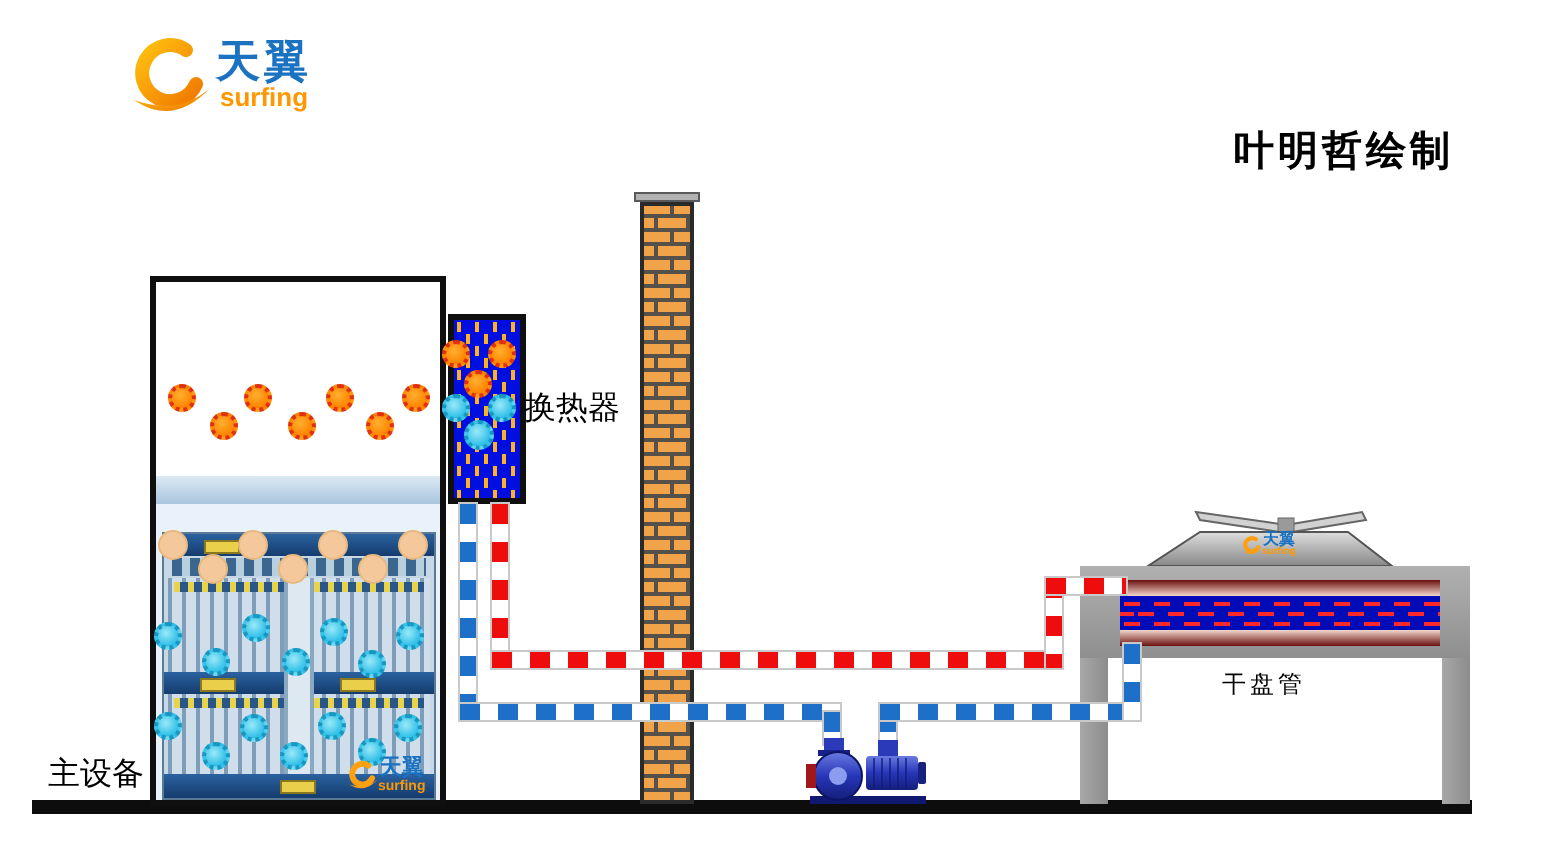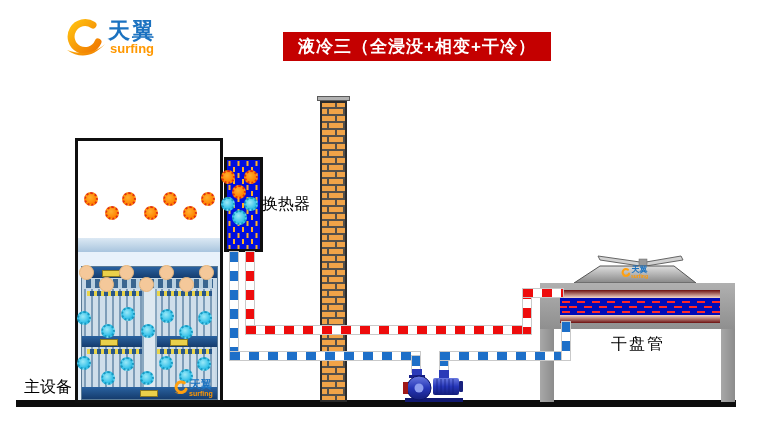--- a/index.html
+++ b/index.html
@@ -45,21 +45,21 @@
   .b-orange{background:radial-gradient(circle at 40% 35%,#ffb030,#ff8400 72%);border:2px dotted #e03010;}
   .b-cyan{background:radial-gradient(circle at 40% 35%,#9ae9f8,#30bfe8 72%);border:2px dotted #1898c0;}
   .b-tan{background:#f4c89a;border:1px solid #e9b87e;}
 
   
   #hx{left:224px;top:157px;width:39px;height:95px;border:3px solid #0f0f0f;box-sizing:border-box;z-index:3;}
   #hx svg{display:block;}
   .lbl{position:absolute;color:#000;z-index:8;white-space:nowrap;}
   #hx-label{left:262px;top:194px;font-size:16px;}
   #main-label{left:24px;top:377px;font-size:16px;font-family:Liberation Mono, monospace;}
-  #coil-label{left:611px;top:334px;font-size:16px;letter-spacing:2px;}
+  #coil-label{left:611px;top:334px;font-size:12px;letter-spacing:2px;}
 
   
   #wallcap{left:317px;top:96px;width:33px;height:5px;background:#b2b2b2;border:1px solid #5a5a5a;box-sizing:border-box;z-index:2;}
   #wall{left:320px;top:101px;width:27px;height:301px;z-index:2;}
 
   
   .pipe{position:absolute;background-color:#fff;box-shadow:0 0 0 1px #c9c9c9;z-index:6;}
   .ph-red{height:8px;background-image:repeating-linear-gradient(90deg,#ee0c0c 0 10px,#fff 10px 19px);}
   .pv-red{width:8px;background-image:repeating-linear-gradient(180deg,#ee0c0c 0 10px,#fff 10px 19px);}
   .ph-blue{height:8px;background-image:repeating-linear-gradient(90deg,#1d6fc8 0 10px,#fff 10px 19px);}
@@ -111,22 +111,22 @@
       </defs>
       <path d="M33 7 A 14 14 0 1 0 38 24" fill="none" stroke="url(#lg1)" stroke-width="7" stroke-linecap="round"></path>
       <path d="M7 32 C 20 41 33 39 45 26 C 34 36 21 37 7 32 Z" fill="url(#lg1)"></path>
     </svg>
     <div class="txt">
       <div class="cn">天翼</div>
       <div class="en">surfing</div>
     </div>
   </div>
 
-  <div class="abs" id="banner">液冷三（全浸没+相变+干冷）</div>
-
+
+  <div class="abs" id="credit">叶明哲绘制</div>
 
   <div class="abs" id="ground"></div>
 
   <div class="abs" id="tank"></div>
   <div class="abs" id="surface"></div>
   <div class="abs" id="liquid"></div>
 
   <div class="abs" id="server">
     <div class="bar t">
         <span class="chip" style="left:20px;top:3px;"></span>

